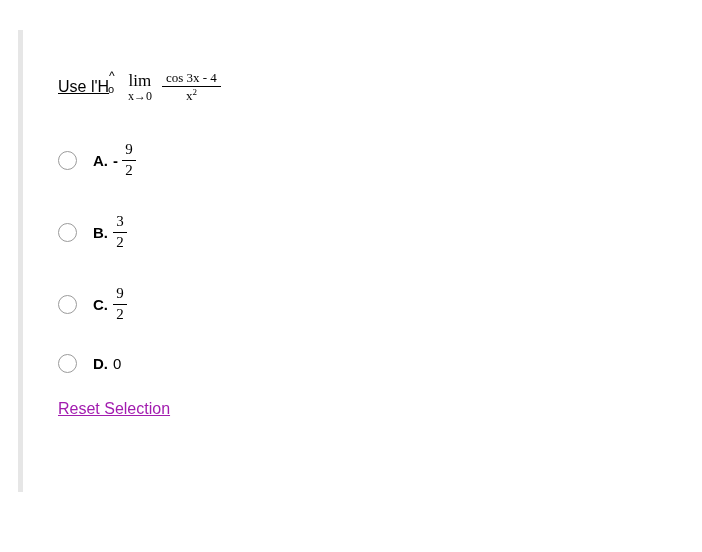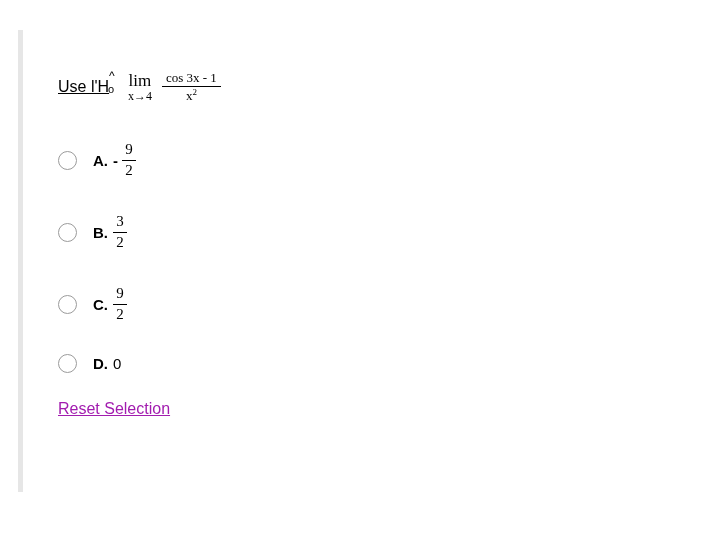--- a/index.html
+++ b/index.html
@@ -180,24 +180,24 @@
 <div class="content">
 
   <div class="question-row">
     <span class="question-text">
       <span>Use l'H</span><span class="lhopital"><span class="circ">^</span><span class="oslash">o</span>&nbsp;&nbsp;</span>
     </span>
 
     <span class="limit-expr">
       <span class="lim-block">
         <span class="lim-top">lim</span>
-        <span class="lim-bot">x→4</span>
+        <span class="lim-bot">x→0</span>
       </span>
       <span class="frac">
-        <span class="num">cos 3x - 1</span>
+        <span class="num">cos 3x - 4</span>
         <span class="bar"></span>
         <span class="den"><span>x</span><span class="sup">2</span></span>
       </span>
     </span>
   </div>
 
   <div class="options">
 
     <div class="option">
       <span class="radio"></span>

